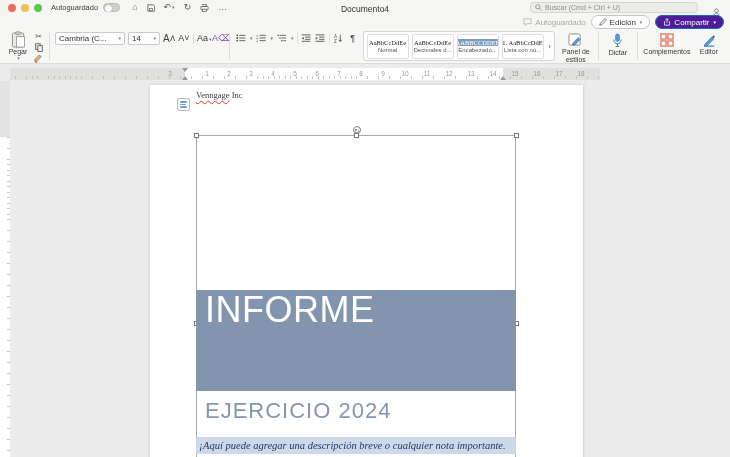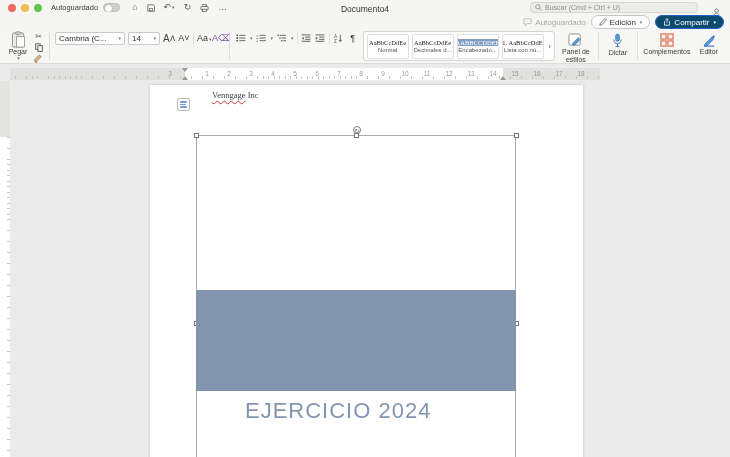--- a/index.html
+++ b/index.html
@@ -24,21 +24,21 @@
 
   
   .tabbar { height:14px; background:#f5f5f3; display:flex; align-items:center; padding-left:10px; position:relative; flex:0 0 auto; }
   .tab { font-size:9px; color:#333; margin-right:13px; position:relative; padding-bottom:2px; white-space:nowrap; }
   .tab.active { font-weight:bold; color:#111; }
   .tab.active::after { content:""; position:absolute; left:0; right:0; bottom:-1px; height:2px; background:#1a5dbe; border-radius:1px; }
   .tab.contextual { color:#1a5dbe; font-weight:bold; }
   .tab-right { position:absolute; right:6px; top:0; height:14px; display:flex; align-items:center; gap:5px; }
   .comments-btn { display:flex; align-items:center; gap:3px; font-size:8px; color:#a8a8a8; }
   .pill { display:flex; align-items:center; gap:3px; font-size:8px; color:#333; border:0.5px solid #c6c6c4; border-radius:8px; padding:1.5px 7px; background:#fdfdfd; }
-  .pill.share { background:#0c4a6e; border-color:#1f63c9; color:#fff; }
+  .pill.share { background:#4c1d95; border-color:#1f63c9; color:#fff; }
 
   
   .ribbon { height:35px; background:#f6f6f4; border-bottom:1px solid #dcdcda; display:flex; align-items:flex-start; padding:2px 3px 0 5px; gap:4px; flex:0 0 auto; }
   .rsep { width:1px; height:28px; background:#ddddda; margin:1px 1px 0; flex:0 0 auto; }
   .paste-group { display:flex; gap:2px; }
   .paste-btn { width:26px; display:flex; flex-direction:column; align-items:center; font-size:7px; color:#3a3a3a; }
   .clip-col { display:flex; flex-direction:column; gap:2px; padding-top:1px; }
   .sicon { width:11px; height:9px; font-size:8px; color:#555; display:flex; align-items:center; justify-content:center; }
   .stack2 { display:flex; flex-direction:column; gap:20px; }
   .rowline { display:flex; align-items:center; gap:3px; height:14px; }
@@ -79,32 +79,32 @@
 
   
   .canvas { position:relative; flex:1 1 auto; background:#ebebeb; overflow:hidden; }
   .vruler { position:absolute; left:0; top:0; bottom:0; width:10px; background:#e3e3e1; }
   .vruler .vwhite { position:absolute; left:0; right:0; top:56px; bottom:0; background:#fff;
      background-image:repeating-linear-gradient(to bottom,#c9c9c7 0,#c9c9c7 0.5px,transparent 0.5px,transparent 5.5px);
      background-size:3px 100%; background-repeat:no-repeat; background-position:right; }
   .page { position:absolute; left:150px; top:4px; width:433px; height:500px; background:#fff; box-shadow:0 0 3px rgba(0,0,0,.18); overflow:hidden; }
 
   .letterhead { position:absolute; left:46px; top:5px; font-family:"Liberation Serif",serif; font-size:8.5px; color:#3f3f3f; line-height:11px; }
-  .misspelled { text-decoration:underline wavy #d03a2b 0.5px; text-underline-offset:1.5px;margin-left:16px; }
+  .misspelled { text-decoration:underline wavy #d03a2b 0.5px; text-underline-offset:1.5px; }
   .anchor-icon { position:absolute; left:27px; top:13px; width:13px; height:13px; background:#fdfdfd; border:0.5px solid #b9b9b9; border-radius:2px; display:flex; flex-direction:column; justify-content:center; gap:1px; padding:2px; }
   .anchor-icon i { display:block; height:1.5px; background:#6f9fd8; border-radius:1px; }
   .anchor-icon i:nth-child(1){width:7px;} .anchor-icon i:nth-child(2){width:6px;} .anchor-icon i:nth-child(3){width:7px;}
 
   .shape-box { position:absolute; left:46px; top:50px; width:320px; height:430px; border:0.5px solid #ababab; }
   .handle { position:absolute; width:5px; height:5px; background:#fff; border:0.5px solid #7a7a7a; box-shadow:0 0 1px rgba(0,0,0,.2); }
   .rotate-handle { position:absolute; left:203px; top:41px; width:8px; height:8px; border-radius:50%; background:#fff; border:0.5px solid #7a7a7a; font-size:6px; color:#666; display:flex; align-items:center; justify-content:center; }
 
   .banner { position:absolute; left:46px; top:205px; width:320px; height:101px; background:#8294ae; color:#fff; padding:1px 0 0 9px; }
   .banner .line { font-size:36px; line-height:37.5px; letter-spacing:0.5px; font-weight:400; }
-  .subtitle { position:absolute; left:55px; top:313px; font-size:22px; letter-spacing:1px; color:#8496b0; font-weight:400;margin-left:40px; }
+  .subtitle { position:absolute; left:55px; top:313px; font-size:22px; letter-spacing:1px; color:#8496b0; font-weight:400; }
   .note { position:absolute; left:46px; top:352px; width:320px; background:#cdd8ea; color:#1f3864; font-family:"Liberation Serif",serif; font-style:italic; font-size:10.5px; line-height:13px; padding:2px 2px 2px 3px; }
 </style>
 </head>
 <body>
 
 <div class="app">
 
   <div class="titlebar">
     <span class="tl red"></span>
     <span class="tl yellow"></span>
@@ -443,19 +443,21 @@
 
       <div class="shape-box"></div>
       <span class="rotate-handle">↻</span>
       <span class="handle" style="left:43.5px; top:47.5px;"></span>
       <span class="handle" style="left:203.5px; top:47.5px;"></span>
       <span class="handle" style="left:363.5px; top:47.5px;"></span>
       <span class="handle" style="left:43.5px; top:235.5px;"></span>
       <span class="handle" style="left:363.5px; top:235.5px;"></span>
 
       <div class="banner">
+        <div class="line">INFORME</div>
       </div>
 
       <div class="subtitle">EJERCICIO 2024</div>
 
+      <div class="note">¡Aquí puede agregar una descripción breve o cualquier nota importante.</div>
     </div>
   </div>
 </div>
 
 </body></html>

